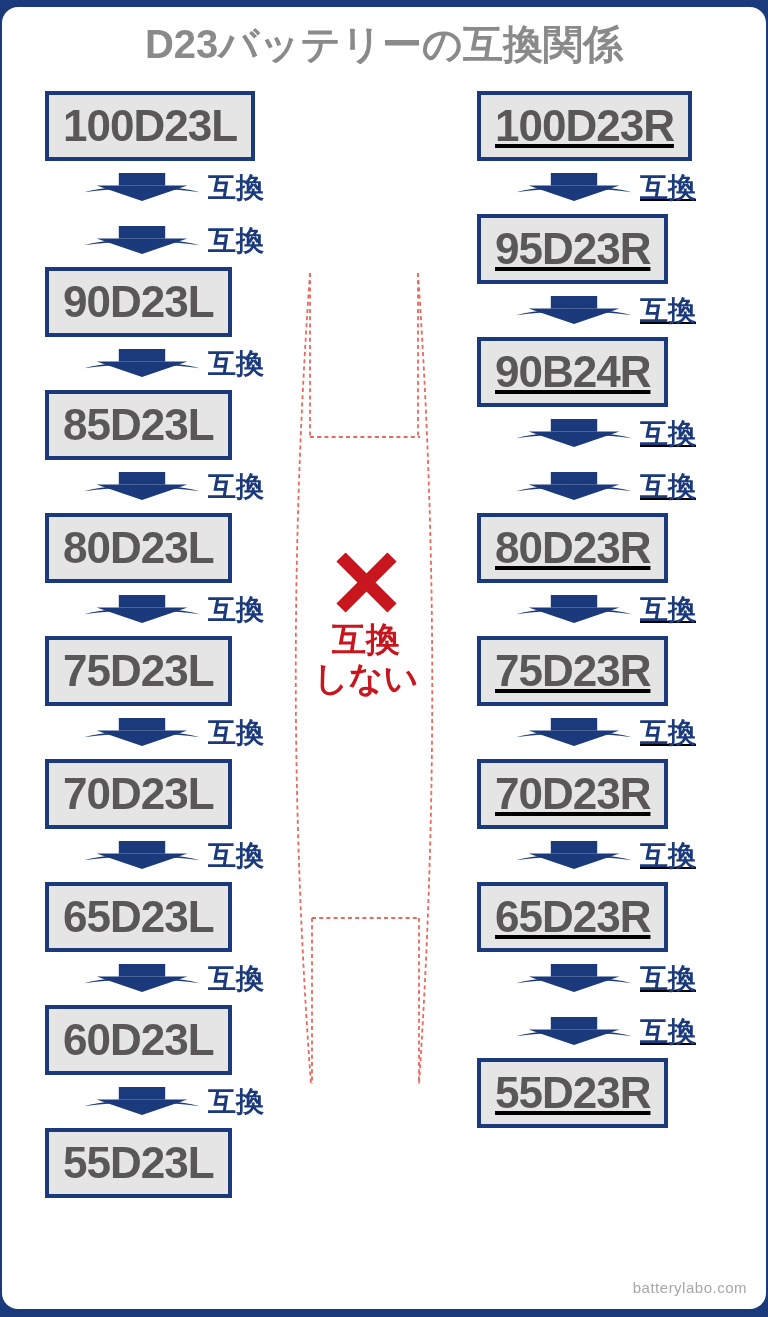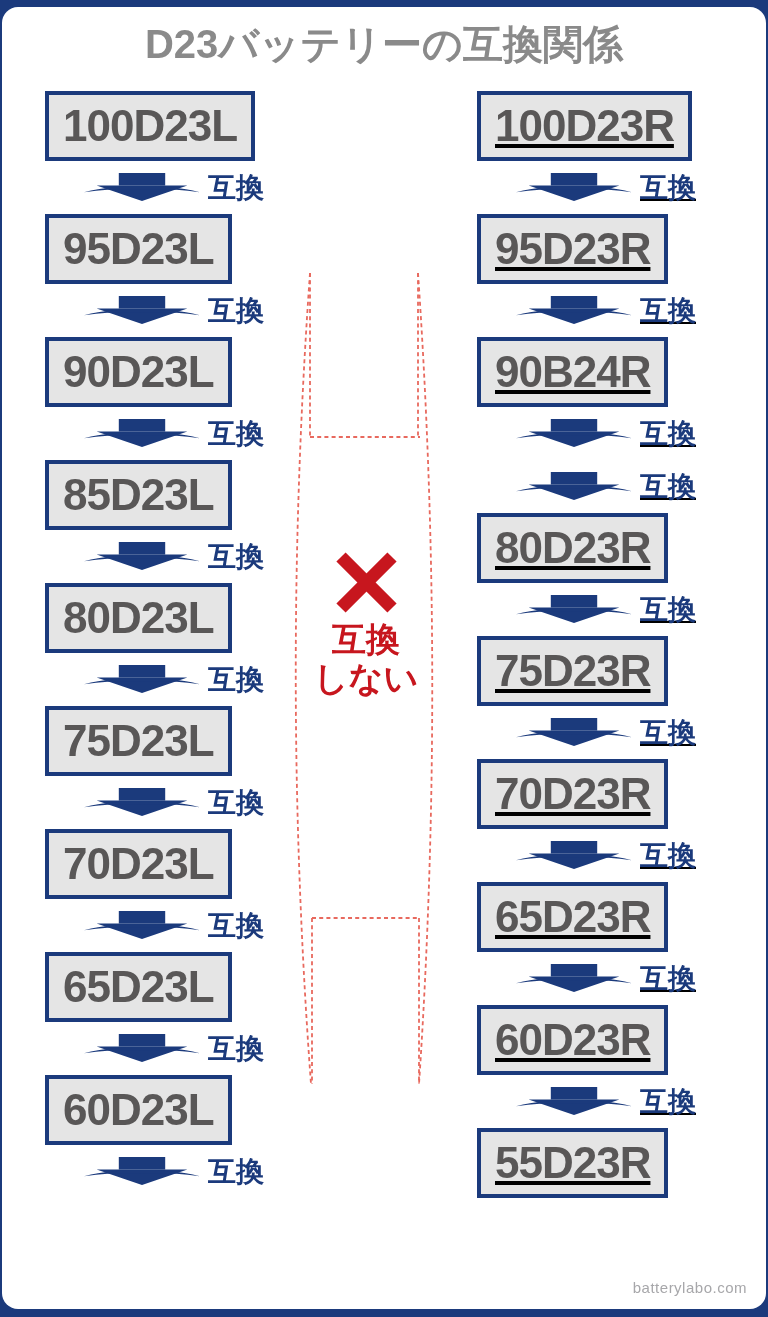--- a/index.html
+++ b/index.html
@@ -80,21 +80,20 @@
   <div class="col left" id="col-left">
       <div class="bbox">100D23L</div>
       <div class="arrow-row">
         <svg class="arrow-svg" width="118" height="29" viewBox="0 0 120 30">
           <rect x="36" y="0" width="48" height="13" fill="#1b3a7c"></rect>
           <polygon points="13,13 107,13 60,29" fill="#1b3a7c"></polygon>
           <path d="M0 20 C 25 13 50 14 60 14 C 70 14 95 13 120 20 C 95 16 70 17 60 17 C 50 17 25 16 0 20 Z" fill="#1b3a7c"></path>
         </svg>
         <span class="compat">互換</span>
       </div>
-      <div class="bbox">95D23L</div>
       <div class="arrow-row">
         <svg class="arrow-svg" width="118" height="29" viewBox="0 0 120 30">
           <rect x="36" y="0" width="48" height="13" fill="#1b3a7c"></rect>
           <polygon points="13,13 107,13 60,29" fill="#1b3a7c"></polygon>
           <path d="M0 20 C 25 13 50 14 60 14 C 70 14 95 13 120 20 C 95 16 70 17 60 17 C 50 17 25 16 0 20 Z" fill="#1b3a7c"></path>
         </svg>
         <span class="compat">互換</span>
       </div>
       <div class="bbox">90D23L</div>
       <div class="arrow-row">
@@ -152,20 +151,21 @@
       </div>
       <div class="bbox">60D23L</div>
       <div class="arrow-row">
         <svg class="arrow-svg" width="118" height="29" viewBox="0 0 120 30">
           <rect x="36" y="0" width="48" height="13" fill="#1b3a7c"></rect>
           <polygon points="13,13 107,13 60,29" fill="#1b3a7c"></polygon>
           <path d="M0 20 C 25 13 50 14 60 14 C 70 14 95 13 120 20 C 95 16 70 17 60 17 C 50 17 25 16 0 20 Z" fill="#1b3a7c"></path>
         </svg>
         <span class="compat">互換</span>
       </div>
+      <div class="bbox">55D23L</div>
     </div>
   <div class="col right" id="col-right">
       <div class="bbox">100D23R</div>
       <div class="arrow-row">
         <svg class="arrow-svg" width="118" height="29" viewBox="0 0 120 30">
           <rect x="36" y="0" width="48" height="13" fill="#1b3a7c"></rect>
           <polygon points="13,13 107,13 60,29" fill="#1b3a7c"></polygon>
           <path d="M0 20 C 25 13 50 14 60 14 C 70 14 95 13 120 20 C 95 16 70 17 60 17 C 50 17 25 16 0 20 Z" fill="#1b3a7c"></path>
         </svg>
         <span class="compat">互換</span>
@@ -225,21 +225,20 @@
       </div>
       <div class="bbox">65D23R</div>
       <div class="arrow-row">
         <svg class="arrow-svg" width="118" height="29" viewBox="0 0 120 30">
           <rect x="36" y="0" width="48" height="13" fill="#1b3a7c"></rect>
           <polygon points="13,13 107,13 60,29" fill="#1b3a7c"></polygon>
           <path d="M0 20 C 25 13 50 14 60 14 C 70 14 95 13 120 20 C 95 16 70 17 60 17 C 50 17 25 16 0 20 Z" fill="#1b3a7c"></path>
         </svg>
         <span class="compat">互換</span>
       </div>
-      <div class="bbox">60D23R</div>
       <div class="arrow-row">
         <svg class="arrow-svg" width="118" height="29" viewBox="0 0 120 30">
           <rect x="36" y="0" width="48" height="13" fill="#1b3a7c"></rect>
           <polygon points="13,13 107,13 60,29" fill="#1b3a7c"></polygon>
           <path d="M0 20 C 25 13 50 14 60 14 C 70 14 95 13 120 20 C 95 16 70 17 60 17 C 50 17 25 16 0 20 Z" fill="#1b3a7c"></path>
         </svg>
         <span class="compat">互換</span>
       </div>
       <div class="bbox">55D23R</div>
     </div>

